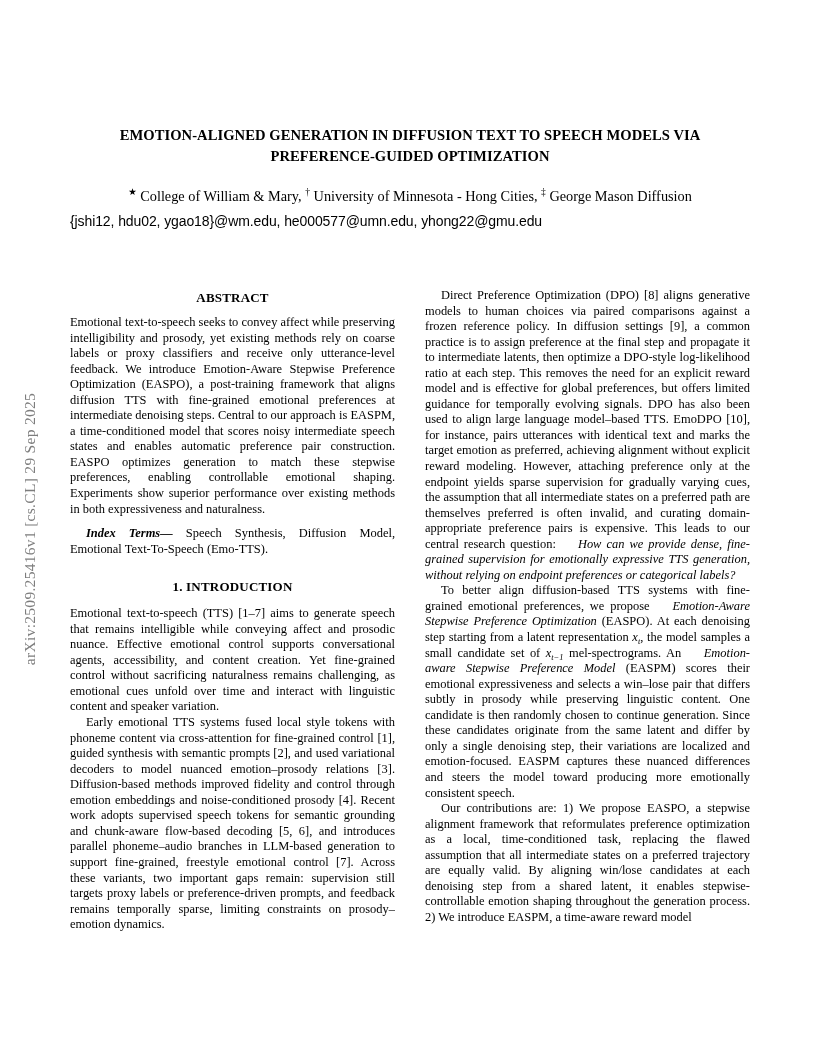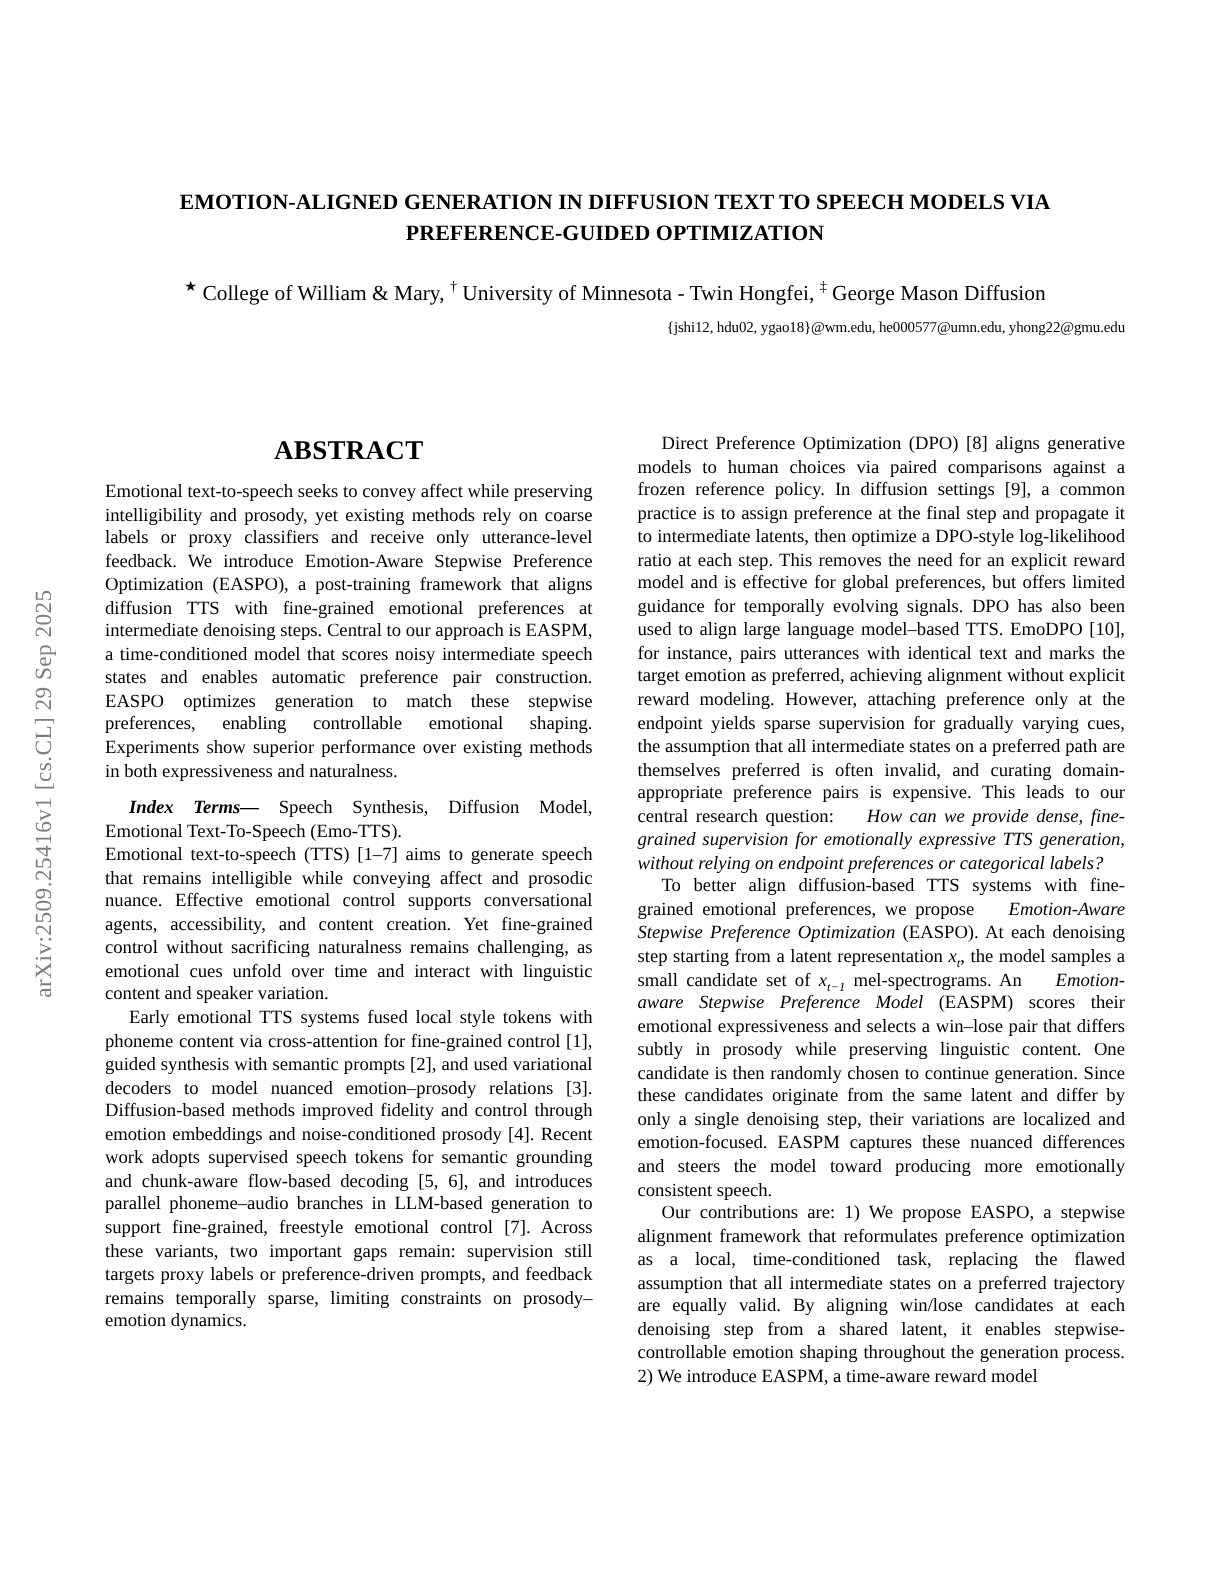--- a/index.html
+++ b/index.html
@@ -89,42 +89,42 @@
     white-space: nowrap;
   }
   .affil sup {
     font-size: 9.5px;
     vertical-align: super;
     line-height: 0;
   }
 
   .emails {
     margin-top: 8px;
-    text-align: right;
-    font-family: Liberation Serif, serif;
-    font-size: 10px;
+    text-align: left;
+    font-family: Liberation Sans, sans-serif;
+    font-size: 14px;
     letter-spacing: -0.1px;
   }
 
   
   .columns {
     position: absolute;
     top: 288px;
     left: 0px;
     width: 680px;
     display: flex;
     gap: 30px;
   }
   .col {
     width: 325px;
   }
 
   .section-head {
     font-weight: bold;
-    font-size: 18px;
+    font-size: 13px;
     text-align: center;
     margin: 0 0 9px 0;
     letter-spacing: 0.2px;
   }
   .section-head.numbered {
     margin-top: 22px;
     margin-bottom: 11px;
   }
 
   p.body-par {
@@ -167,35 +167,36 @@
 <div class="arxiv-stamp">
   <div class="stamp-text">arXiv:2509.25416v1  [cs.CL]  29 Sep 2025</div>
 </div>
 
 <div class="page">
 
   <div class="title-block">
     <h1 class="paper-title">EMOTION-ALIGNED GENERATION IN DIFFUSION TEXT TO SPEECH MODELS VIA PREFERENCE-GUIDED OPTIMIZATION</h1>
 
 
-    <div class="affil"><sup>★</sup><span> College of William &amp; Mary, </span><sup>†</sup><span> University of Minnesota - Twin Hongfei, </span><sup>‡</sup><span> George Mason Diffusion</span></div>
+    <div class="affil"><sup>★</sup><span> College of William &amp; Mary, </span><sup>†</sup><span> University of Minnesota - Hong Cities, </span><sup>‡</sup><span> George Mason Diffusion</span></div>
 
     <div class="emails">{jshi12, hdu02, ygao18}@wm.edu, he000577@umn.edu, yhong22@gmu.edu</div>
   </div>
 
   <div class="columns">
 
     <div class="col">
       <div class="abstract-block">
         <div class="section-head">ABSTRACT</div>
         <p class="body-par">Emotional text-to-speech seeks to convey affect while preserving intelligibility and prosody, yet existing methods rely on coarse labels or proxy classifiers and receive only utterance-level feedback. We introduce Emotion-Aware Stepwise Preference Optimization (EASPO), a post-training framework that aligns diffusion TTS with fine-grained emotional preferences at intermediate denoising steps. Central to our approach is EASPM, a time-conditioned model that scores noisy intermediate speech states and enables automatic preference pair construction. EASPO optimizes generation to match these stepwise preferences, enabling controllable emotional shaping. Experiments show superior performance over existing methods in both expressiveness and naturalness.</p>
         <p class="body-par indent gap-par"><span class="bi">Index Terms—</span><span> Speech Synthesis, Diffusion Model, Emotional Text-To-Speech (Emo-TTS).</span></p>
       </div>
 
       <div>
+        <div class="section-head numbered">1.  INTRODUCTION</div>
         <p class="body-par">Emotional text-to-speech (TTS) [1–7] aims to generate speech that remains intelligible while conveying affect and prosodic nuance. Effective emotional control supports conversational agents, accessibility, and content creation. Yet fine-grained control without sacrificing naturalness remains challenging, as emotional cues unfold over time and interact with linguistic content and speaker variation.</p>
         <p class="body-par indent">Early emotional TTS systems fused local style tokens with phoneme content via cross-attention for fine-grained control [1], guided synthesis with semantic prompts [2], and used variational decoders to model nuanced emotion–prosody relations [3]. Diffusion-based methods improved fidelity and control through emotion embeddings and noise-conditioned prosody [4]. Recent work adopts supervised speech tokens for semantic grounding and chunk-aware flow-based decoding [5, 6], and introduces parallel phoneme–audio branches in LLM-based generation to support fine-grained, freestyle emotional control [7]. Across these variants, two important gaps remain: supervision still targets proxy labels or preference-driven prompts, and feedback remains temporally sparse, limiting constraints on prosody–emotion dynamics.</p>
       </div>
     </div>
 
     <div class="col">
       <p class="body-par indent"><span>Direct Preference Optimization (DPO) [8] aligns generative models to human choices via paired comparisons against a frozen reference policy. In diffusion settings [9], a common practice is to assign preference at the final step and propagate it to intermediate latents, then optimize a DPO-style log-likelihood ratio at each step. This removes the need for an explicit reward model and is effective for global preferences, but offers limited guidance for temporally evolving signals. DPO has also been used to align large language model–based TTS. EmoDPO [10], for instance, pairs utterances with identical text and marks the target emotion as preferred, achieving alignment without explicit reward modeling. However, attaching preference only at the endpoint yields sparse supervision for gradually varying cues, the assumption that all intermediate states on a preferred path are themselves preferred is often invalid, and curating domain-appropriate preference pairs is expensive. This leads to our central research question: </span><span class="it">How can we provide dense, fine-grained supervision for emotionally expressive TTS generation, without relying on endpoint preferences or categorical labels?</span></p>
 
       <p class="body-par indent"><span>To better align diffusion-based TTS systems with fine-grained emotional preferences, we propose </span><span class="it">Emotion-Aware Stepwise Preference Optimization</span><span> (EASPO). At each denoising step starting from a latent representation </span><span class="mathvar"><span>x</span><sub>t</sub></span><span>, the model samples a small candidate set of </span><span class="mathvar"><span>x</span><sub>t−1</sub></span><span> mel-spectrograms. An </span><span class="it">Emotion-aware Stepwise Preference Model</span><span> (EASPM) scores their emotional expressiveness and selects a win–lose pair that differs subtly in prosody while preserving linguistic content. One candidate is then randomly chosen to continue generation. Since these candidates originate from the same latent and differ by only a single denoising step, their variations are localized and emotion-focused. EASPM captures these nuanced differences and steers the model toward producing more emotionally consistent speech.</span></p>
 

